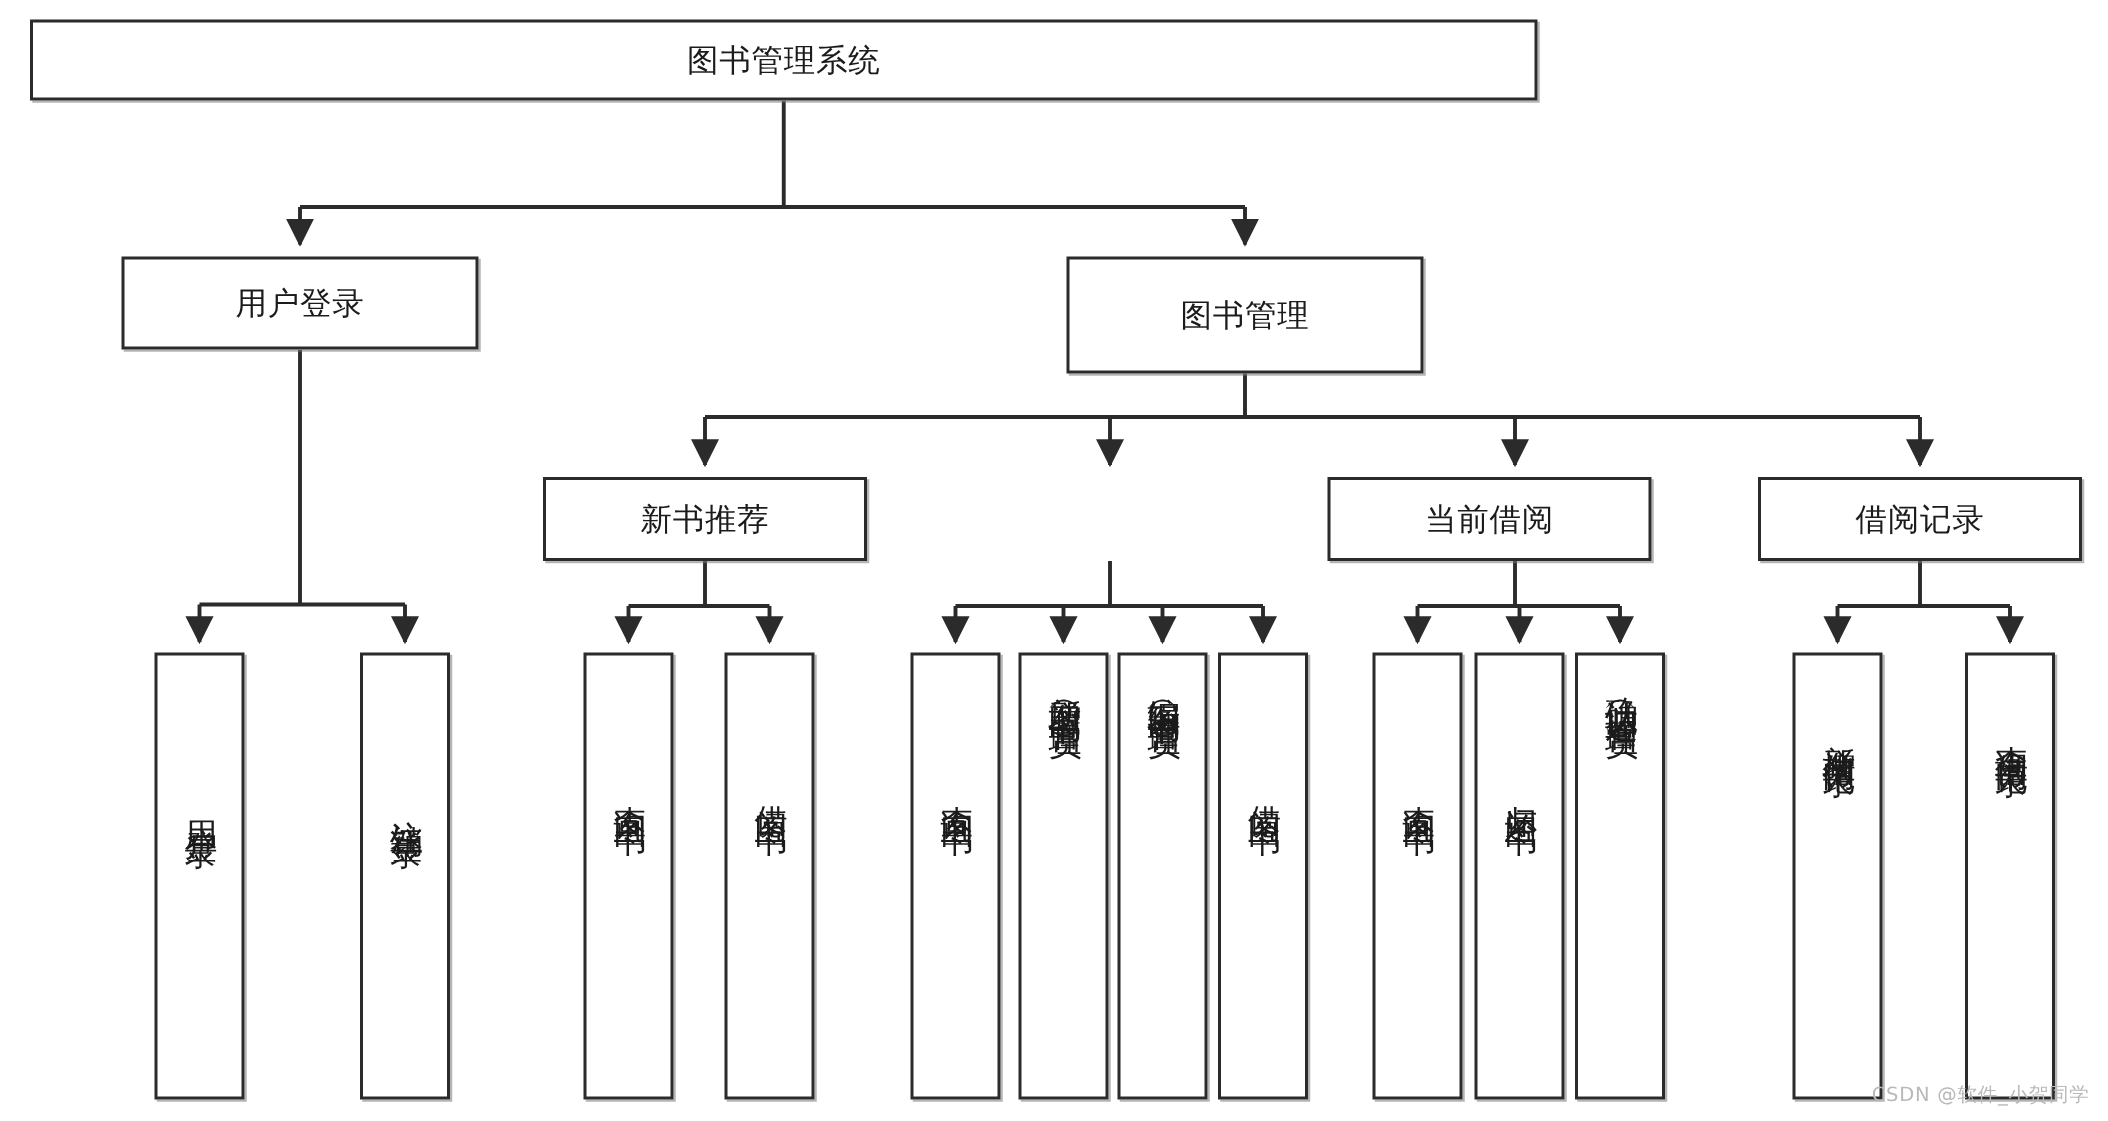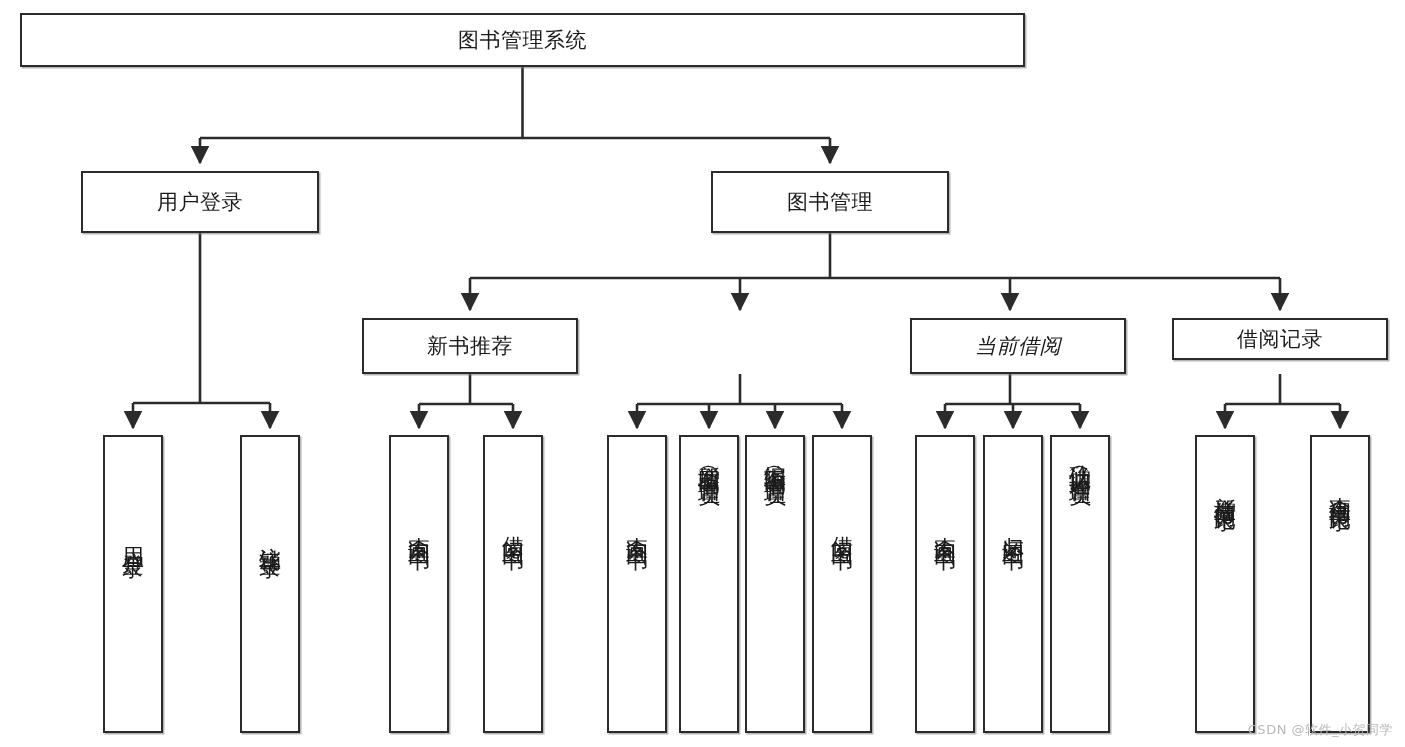--- a/index.html
+++ b/index.html
@@ -135,31 +135,31 @@
     </g>
   </svg>
 
   <div class="node horizontal" style="left:20px; top:13px; width:1005px; height:54px;">
     <span class="label">图书管理系统</span>
   </div>
 
   <div class="node horizontal" style="left:81px; top:171px; width:238px; height:62px;">
     <span class="label">用户登录</span>
   </div>
-  <div class="node horizontal" style="left:711px; top:171px; width:238px; height:62px;">
+  <div class="node horizontal" style="left:711px; top:171px; width:238px; height:78px;">
     <span class="label">图书管理</span>
   </div>
 
   <div class="node horizontal" style="left:362px; top:318px; width:216px; height:56px;">
     <span class="label">新书推荐</span>
   </div>
-  <div class="node horizontal" style="left:910px; top:318px; width:216px; height:56px;font-style:italic;">
+  <div class="node horizontal" style="left:885px; top:318px; width:216px; height:56px;">
     <span class="label">当前借阅</span>
   </div>
-  <div class="node horizontal" style="left:1172px; top:318px; width:216px; height:42px;">
+  <div class="node horizontal" style="left:1172px; top:318px; width:216px; height:56px;">
     <span class="label">借阅记录</span>
   </div>
 
   <div class="node vertical" style="left:103px; top:435px; width:60px; height:298px; padding-top:92px;">
     <span class="label">用户登录</span>
   </div>
   <div class="node vertical" style="left:240px; top:435px; width:60px; height:298px; padding-top:92px;">
     <span class="label">注销登录</span>
   </div>
 

